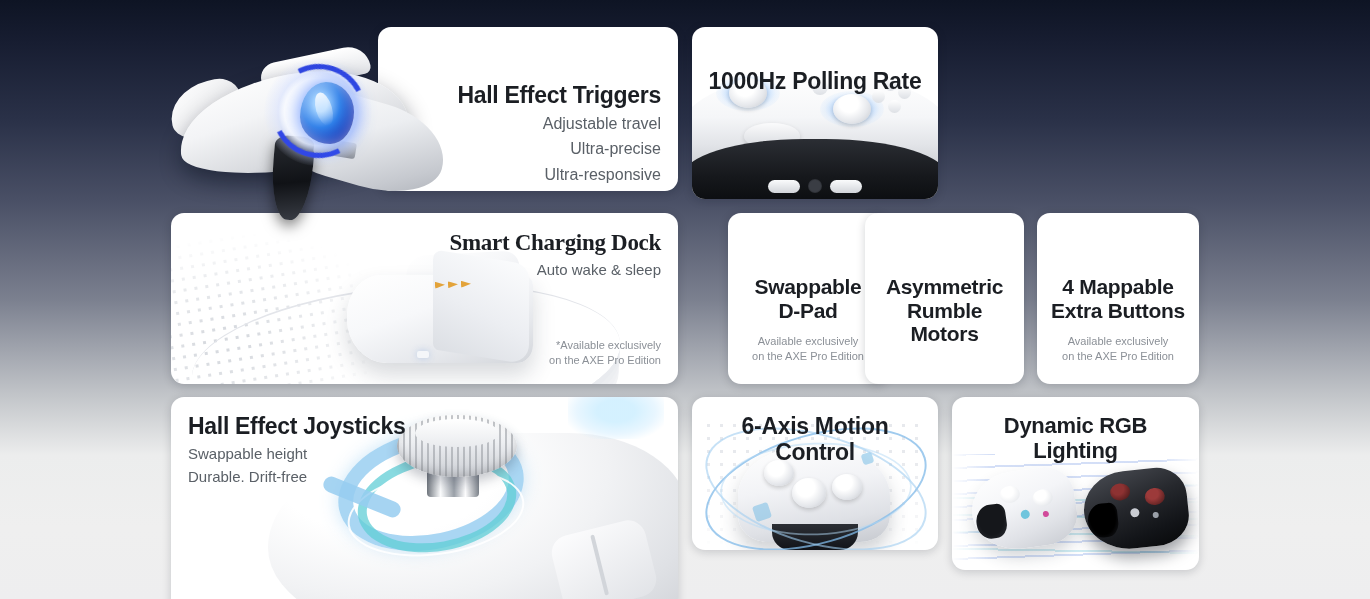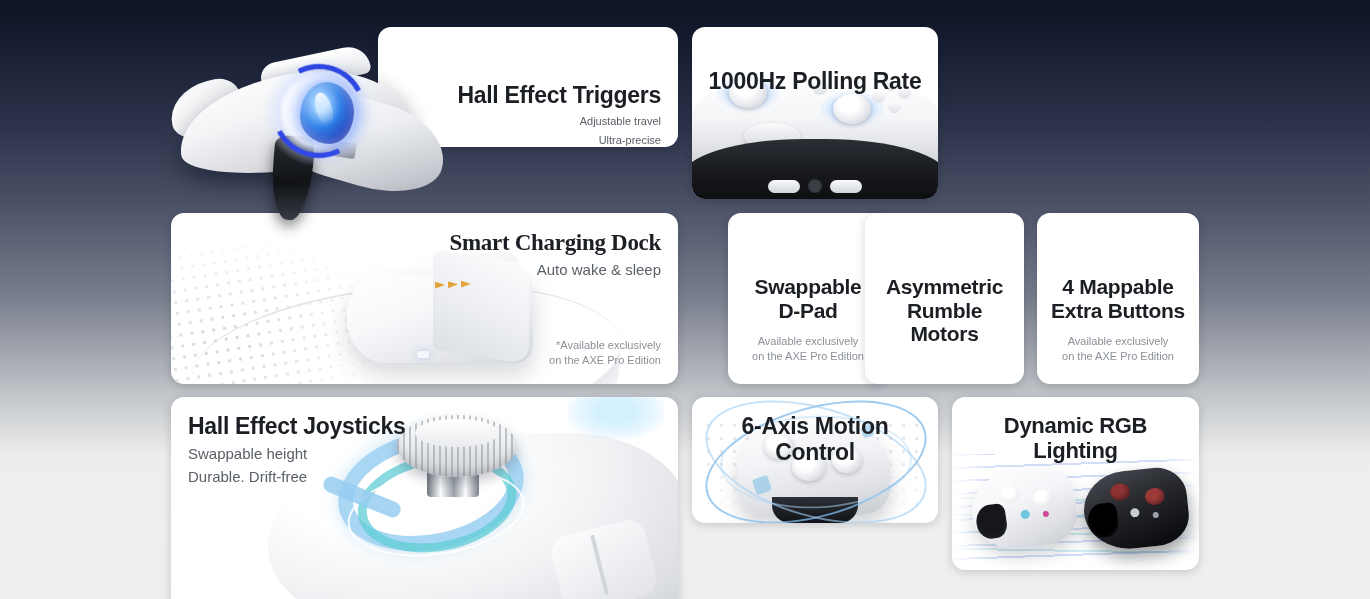--- a/index.html
+++ b/index.html
@@ -47,24 +47,24 @@
   .fine{
     color:#8b9097;
     line-height:1.35;
   }
 
   .t-right{ text-align:right; }
   .t-left { text-align:left;  }
   .t-ctr  { text-align:center;}
 
   
-  #card-hall-triggers{ left:378px; top:27px;  width:300px; height:120px; }
+  #card-hall-triggers{ left:378px; top:27px;  width:300px; height:164px; }
   #card-hall-triggers .txt{ position:absolute; right:17px; top:56px; width:230px; }
   #card-hall-triggers .title{ font-size:23px; }
-  #card-hall-triggers .sub{ font-size:11px; margin-top:5px; }
+  #card-hall-triggers .sub{ font-size:16px; margin-top:5px; }
 
   #card-polling{ left:692px; top:27px; width:246px; height:172px; }
   #card-polling .title{ position:absolute; left:0; right:0; top:42px; font-size:23px; }
   #card-polling .wm{
     position:absolute; left:0; right:0; top:56px;
     text-align:center; font-size:84px; font-weight:bold;
     color:#e9ebee; letter-spacing:-1px; z-index:0;
   }
 
   #card-tactile{ left:952px; top:27px; width:247px; height:172px; }
@@ -84,21 +84,21 @@
   #card-extra { left:1037px; top:213px; width:162px; height:171px; }
   .mini .title{ position:absolute; left:6px; right:6px; top:62px; font-size:21px; }
   .mini .fine { position:absolute; left:8px; right:8px; bottom:20px; font-size:11px; }
 
   
   #card-joysticks{ left:171px; top:397px; width:507px; height:216px; }
   #card-joysticks .txt{ position:absolute; left:17px; top:17px; width:280px; }
   #card-joysticks .title{ font-size:23px; }
   #card-joysticks .sub{ font-size:15px; margin-top:4px; }
 
-  #card-motion{ left:692px; top:397px; width:246px; height:126px; }
+  #card-motion{ left:692px; top:397px; width:246px; height:153px; }
   #card-motion .title{ position:absolute; left:10px; right:10px; top:17px; font-size:23px; }
 
   #card-rgb{ left:952px; top:397px; width:247px; height:173px;padding-left:21px; }
   #card-rgb .title{ position:absolute; left:10px; right:10px; top:17px; font-size:22px; }
 
   
   .art{ position:absolute; inset:0; z-index:0; pointer-events:none; }
   .ontop{ position:relative; z-index:3; }
 
   

